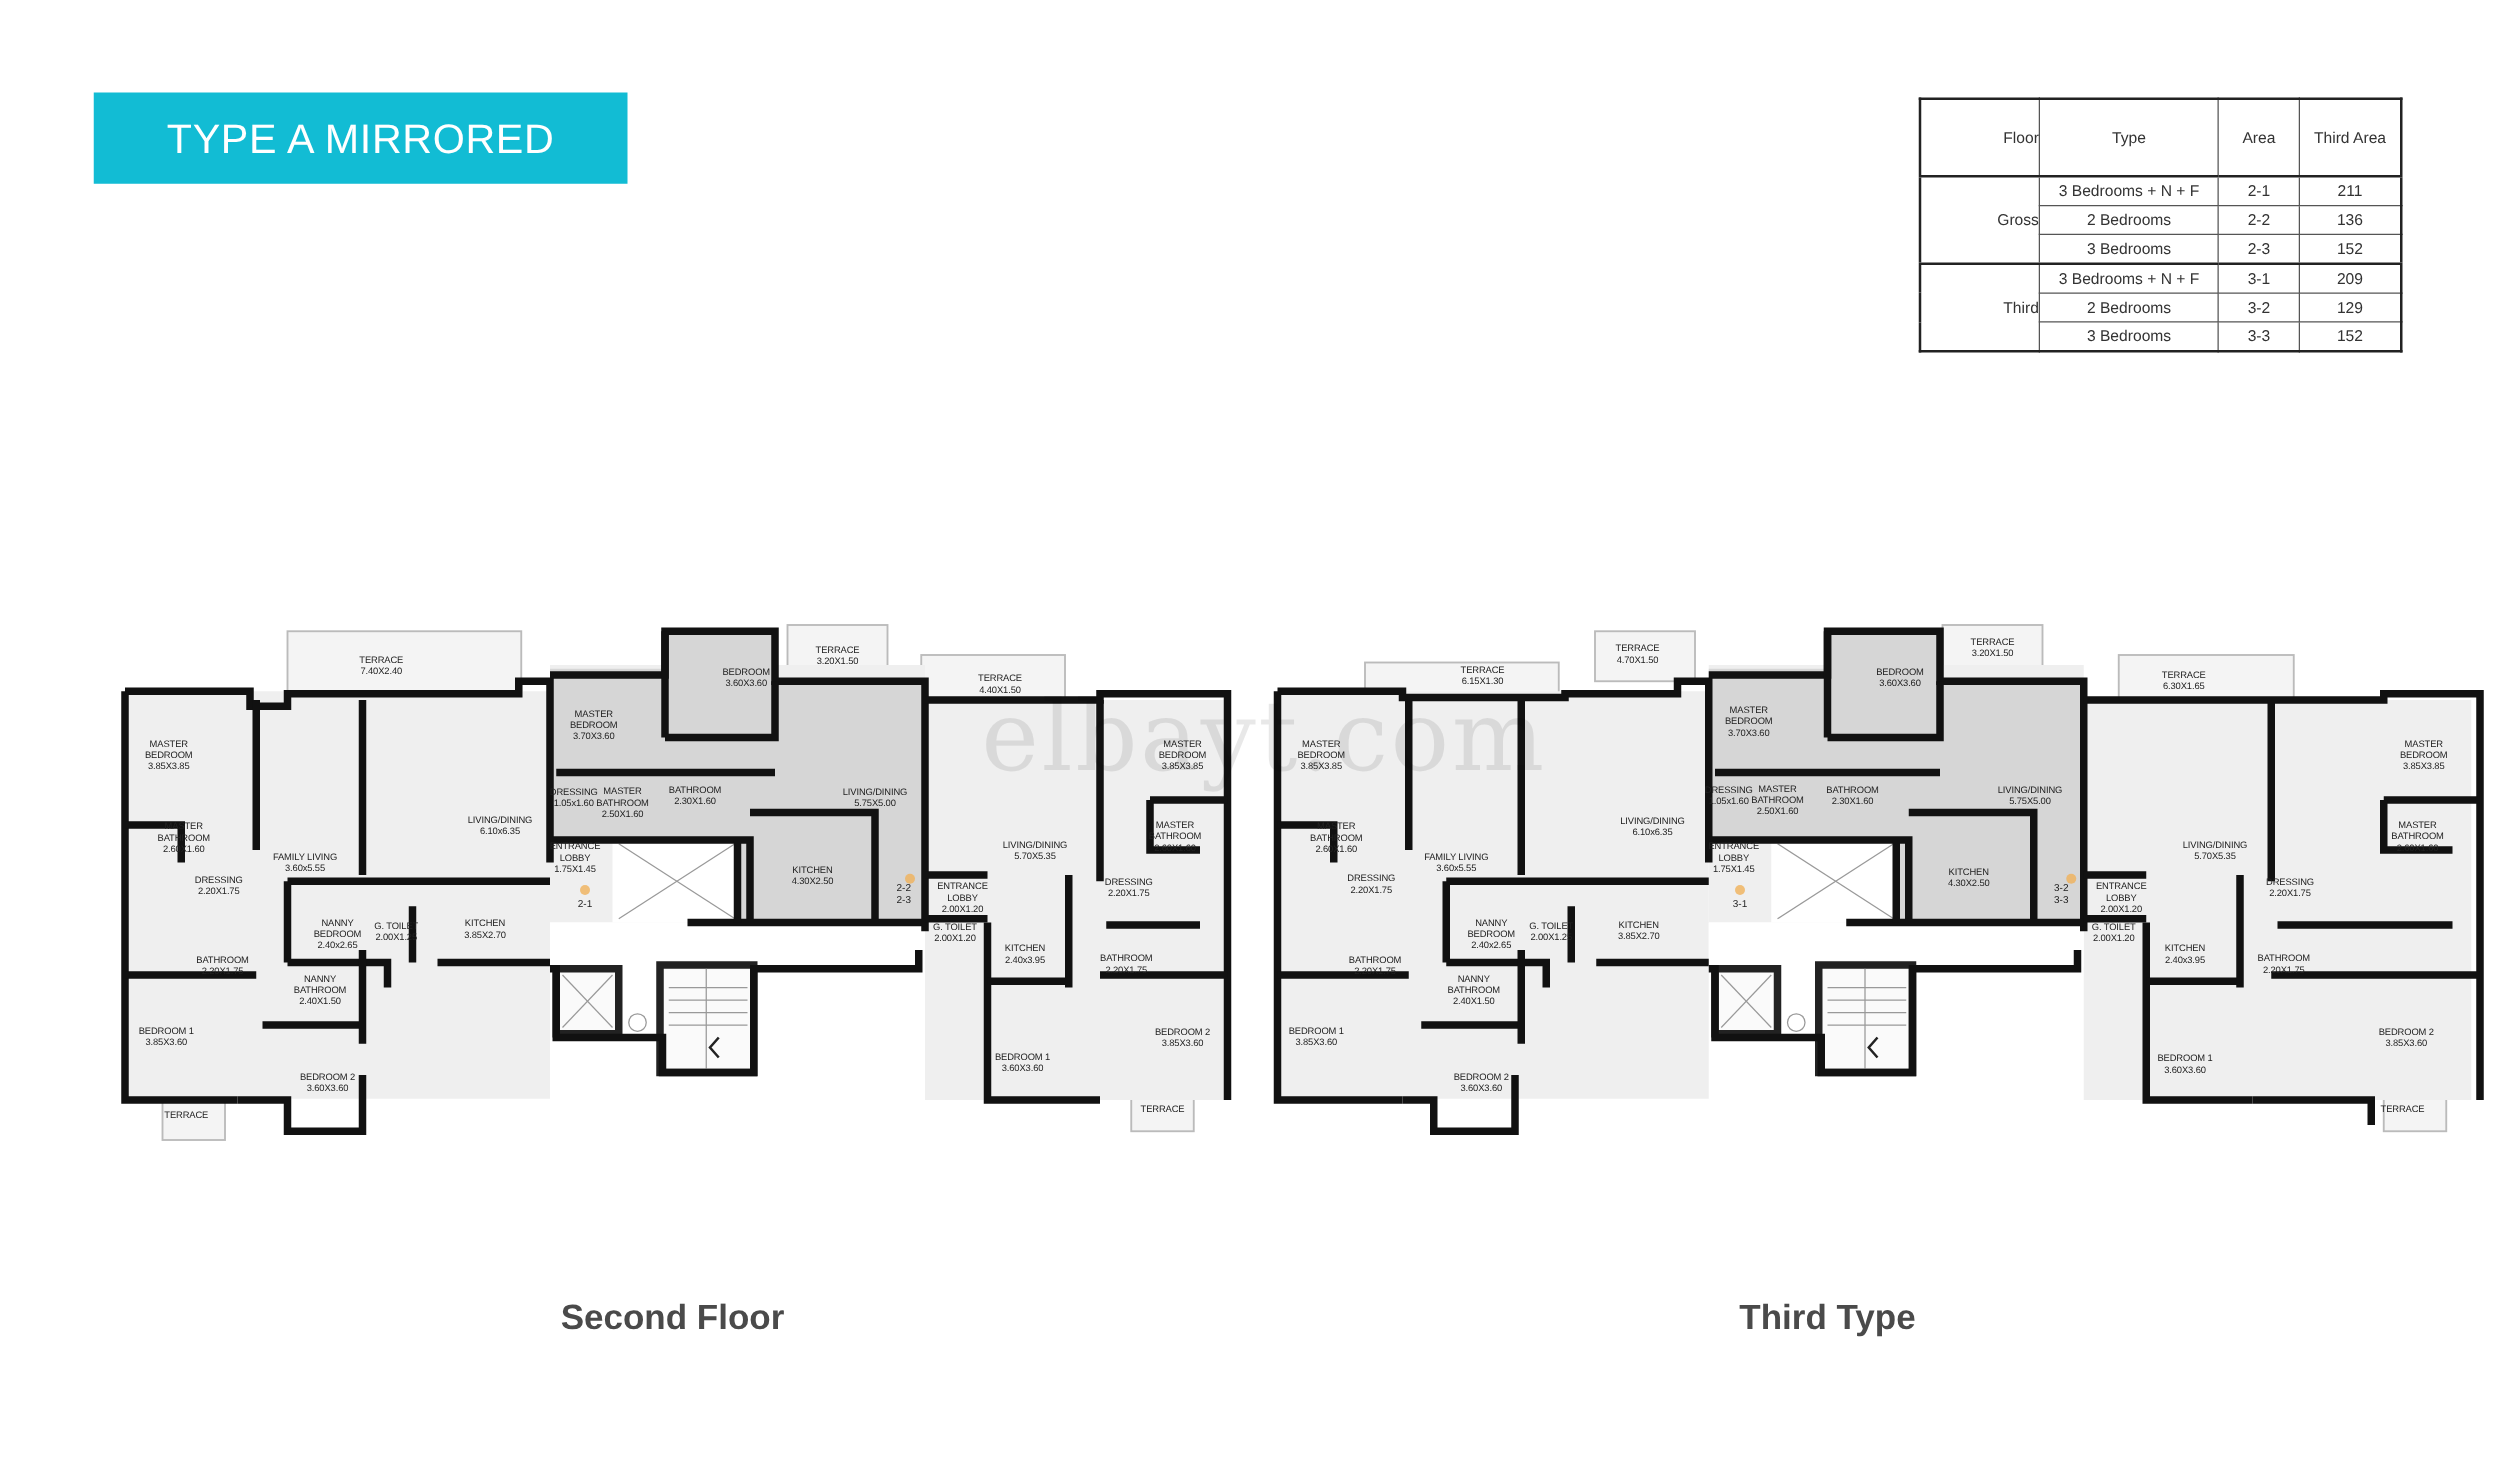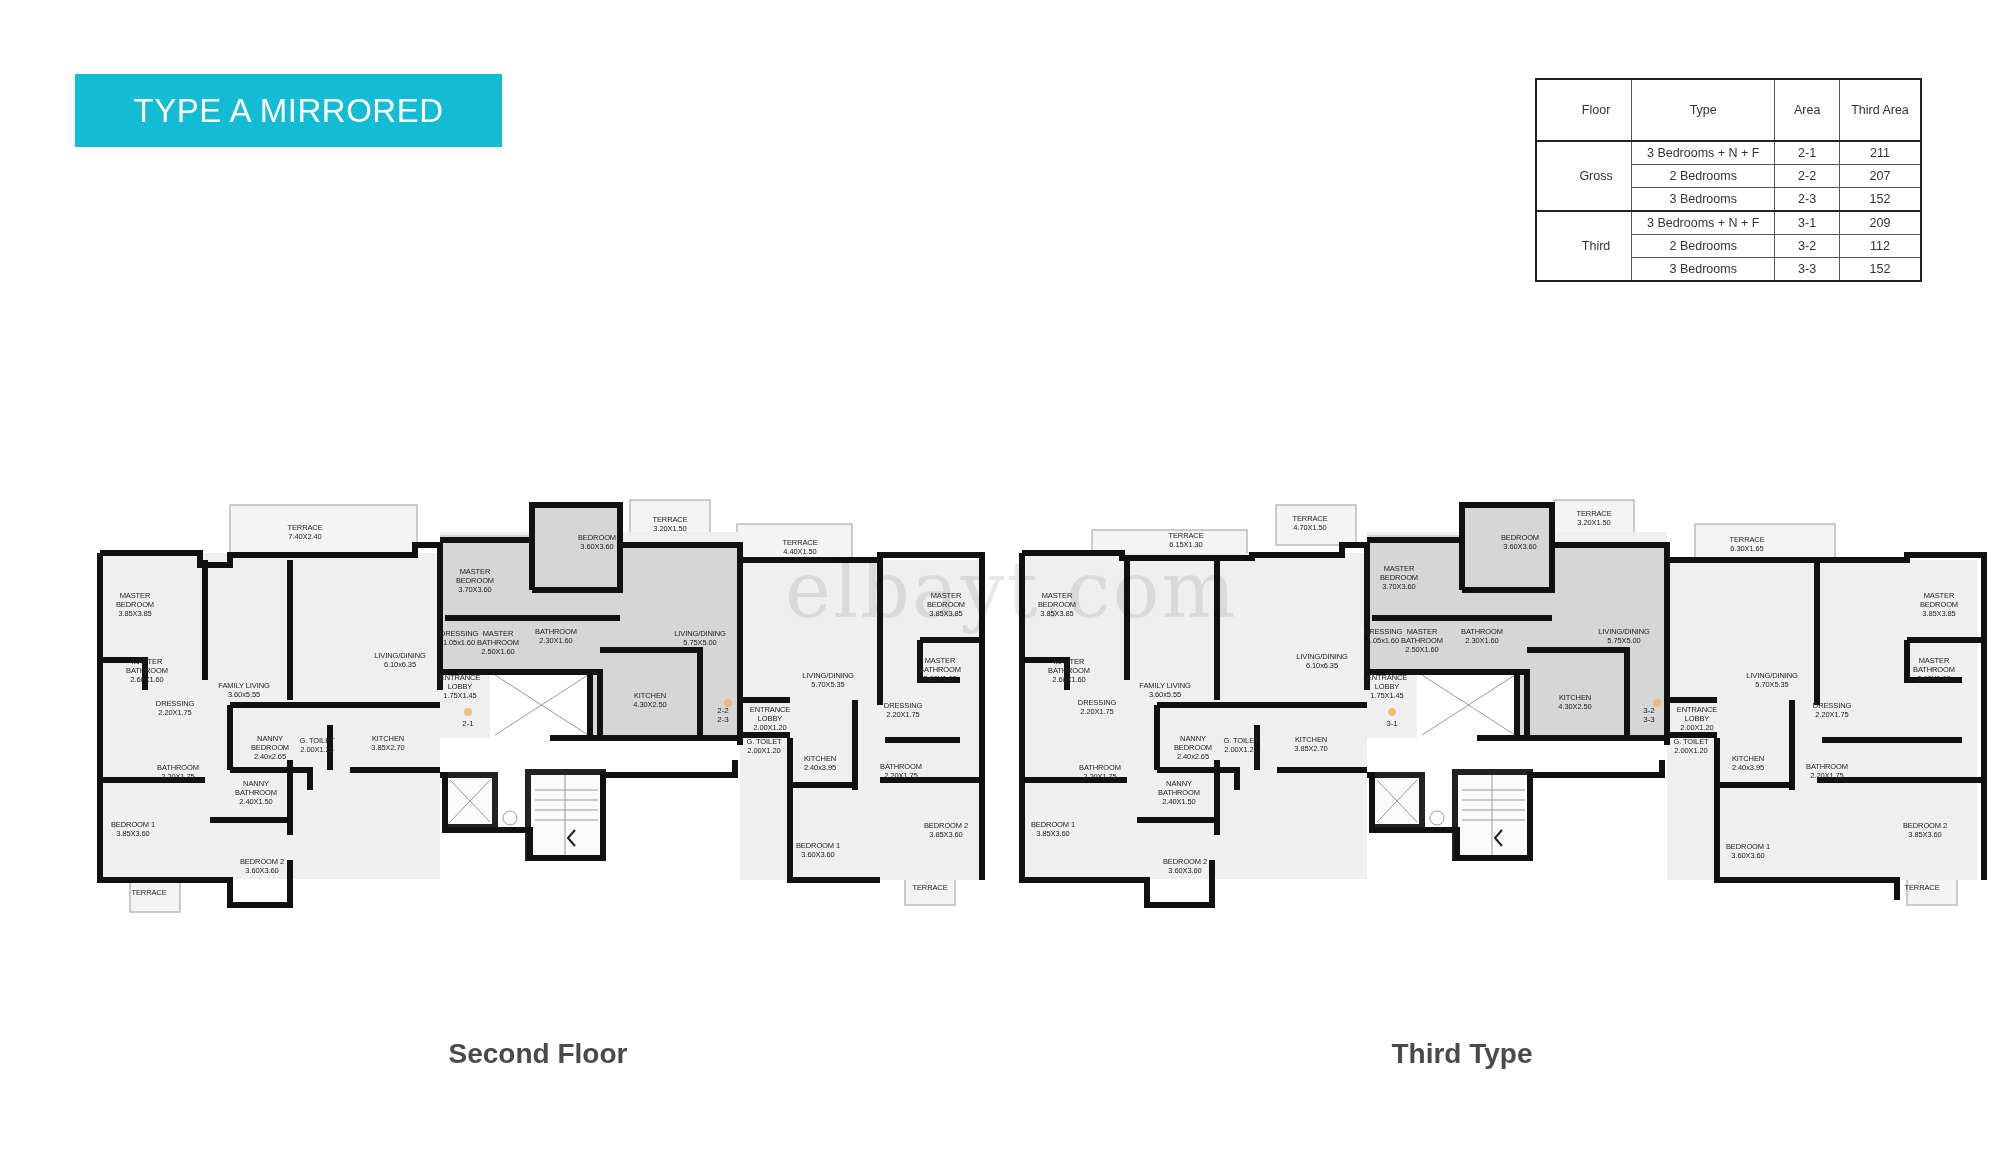--- a/index.html
+++ b/index.html
@@ -17,21 +17,21 @@
     position: absolute; left: 1535px; top: 78px; width: 387px; height: 204px;
     border-collapse: collapse; font-size: 12.5px; color: #333;
     border: 2px solid #222;
   }
   .unit-table th, .unit-table td {
     border: 1px solid #555; text-align: center; font-weight: normal; padding: 0;
   }
   .unit-table th { height: 62px; }
   .unit-table td { height: 23px; }
   .unit-table tr.group-start td { border-top: 2px solid #222; }
-  .unit-table .floor-cell { text-align: center; padding-left: 24px; }
+  .unit-table .floor-cell { text-align: right; padding-left: 24px; }
   .unit-table th.floor-cell { padding-left: 24px; }
 
   
   .plan { position: absolute; }
   .plan svg { position: absolute; left: 0; top: 0; }
   .room-label {
     position: absolute; transform: translate(-50%, -50%);
     font-size: 7.5px; line-height: 9px; text-align: center; color: #222;
     white-space: pre-line; font-family: "Liberation Sans", sans-serif; letter-spacing: -0.1px;
   }
@@ -72,37 +72,37 @@
   <tbody>
     <tr class="group-start">
       <td class="floor-cell" rowspan="3">Gross</td>
       <td>3 Bedrooms + N + F</td>
       <td>2-1</td>
       <td>211</td>
     </tr>
     <tr>
       <td>2 Bedrooms</td>
       <td>2-2</td>
-      <td>207</td>
+      <td>136</td>
     </tr>
     <tr>
       <td>3 Bedrooms</td>
       <td>2-3</td>
       <td>152</td>
     </tr>
     <tr class="group-start">
       <td class="floor-cell" rowspan="3">Third</td>
       <td>3 Bedrooms + N + F</td>
       <td>3-1</td>
       <td>209</td>
     </tr>
     <tr>
       <td>2 Bedrooms</td>
       <td>3-2</td>
-      <td>112</td>
+      <td>129</td>
     </tr>
     <tr>
       <td>3 Bedrooms</td>
       <td>3-3</td>
       <td>152</td>
     </tr>
   </tbody>
 </table>
 
 <div class="plan" style="left:0;top:0;width:1000px;height:1176px;">

